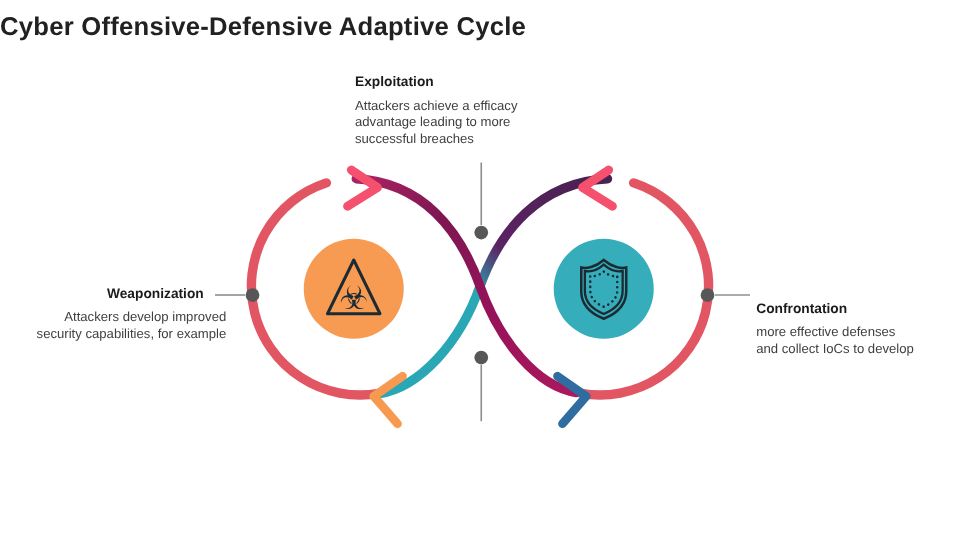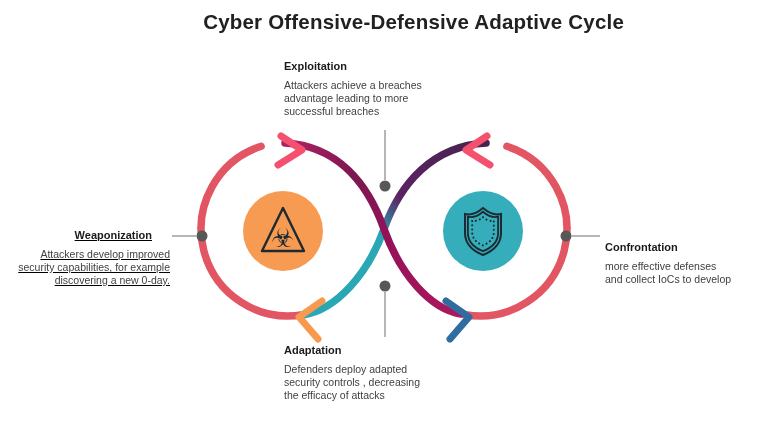--- a/index.html
+++ b/index.html
@@ -1,32 +1,32 @@
 <!DOCTYPE html>
 <html><head>
 <meta charset="utf-8">
 <style>
   html,body{margin:0;padding:0;background:#fff;}
   .canvas{
     position:relative;width:768px;height:431px;background:#ffffff;overflow:hidden;
     font-family:"Liberation Sans",sans-serif;
   }
   .title{
-    position:absolute;left:0;top:10px;width:624px;text-align:right;
+    position:absolute;left:0;top:10px;width:624px;text-align:left;
     font-size:20.5px;font-weight:600;color:#212121;letter-spacing:.2px;
   }
   svg.fig{position:absolute;left:0;top:0;}
   .section{position:absolute;}
   .sec-heading{font-size:11px;font-weight:bold;color:#1b1b1b;margin:0 0 7px 0;}
   .sec-line{font-size:10.5px;color:#3f3f3f;line-height:13px;white-space:nowrap;margin:0;}
   .center{text-align:left;}
   .right{text-align:right;}
   .left{text-align:left;margin-top:12px;}
   .sec-exploitation{left:284px;top:60px;width:202px;}
-  .sec-weaponization{left:0;top:229px;width:170px;text-decoration:underline;}
+  .sec-weaponization{left:11px;top:229px;width:170px;}
   .sec-weaponization .sec-heading{padding-right:18px;}
   .sec-confrontation{left:605px;top:229px;width:160px;}
   .sec-adaptation{left:284px;top:344px;width:202px;}
 </style>
 </head>
 <body>
 
 <div class="canvas">
 
   <div class="title">Cyber Offensive-Defensive Adaptive Cycle</div>
@@ -76,38 +76,31 @@
     <g transform="translate(483,231)" fill="none">
       <circle cx="0" cy="0" r="40" fill="#35adba"></circle>
       <path d="M 0 -23 C 7 -17 14 -16 18 -17 L 18 2 C 18 13 10 20 0 24 C -10 20 -18 13 -18 2 L -18 -17 C -14 -16 -7 -17 0 -23 Z" fill="none" stroke-width="2" stroke="#1c2b33"></path>
       <path d="M 0 -23 C 7 -17 14 -16 18 -17 L 18 2 C 18 13 10 20 0 24 C -10 20 -18 13 -18 2 L -18 -17 C -14 -16 -7 -17 0 -23 Z" transform="scale(0.84)" fill="none" stroke-width="2.2" stroke="#1c2b33"></path>
       <path d="M 0 -23 C 7 -17 14 -16 18 -17 L 18 2 C 18 13 10 20 0 24 C -10 20 -18 13 -18 2 L -18 -17 C -14 -16 -7 -17 0 -23 Z" transform="scale(0.60)" fill="none" stroke-width="3.4" stroke-linecap="round" stroke-dasharray="0.1 6.8" stroke="#1c2b33"></path>
     </g>
   </svg>
 
   <div class="section sec-exploitation center">
     <div class="sec-heading">Exploitation</div>
-    <div class="sec-line">Attackers achieve a breaches</div>
+    <div class="sec-line">Attackers achieve a efficacy</div>
     <div class="sec-line">advantage leading to more</div>
     <div class="sec-line">successful breaches</div>
   </div>
 
   <div class="section sec-weaponization right">
     <div class="sec-heading">Weaponization</div>
     <div class="sec-line">Attackers develop improved</div>
     <div class="sec-line">security capabilities, for example</div>
-    <div class="sec-line">discovering a new 0-day.</div>
   </div>
 
   <div class="section sec-confrontation left">
     <div class="sec-heading">Confrontation</div>
     <div class="sec-line">more effective defenses</div>
     <div class="sec-line">and collect IoCs to develop</div>
   </div>
 
-  <div class="section sec-adaptation center">
-    <div class="sec-heading">Adaptation</div>
-    <div class="sec-line">Defenders deploy adapted</div>
-    <div class="sec-line">security controls , decreasing</div>
-    <div class="sec-line">the efficacy of attacks</div>
-  </div>
 
 </div>
 
 </body></html>

